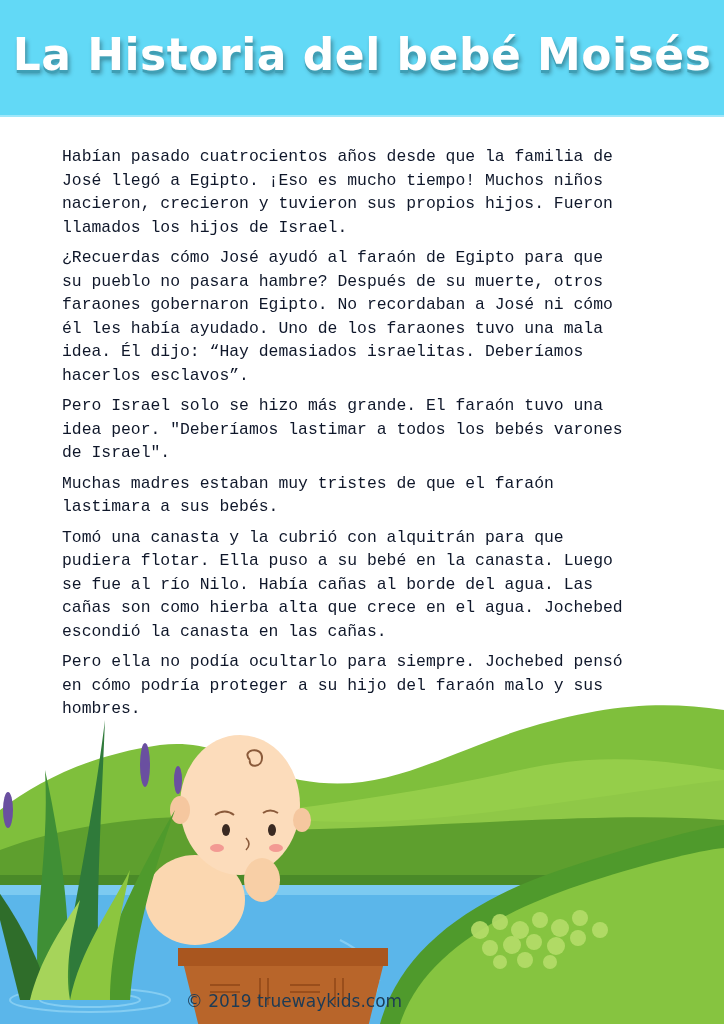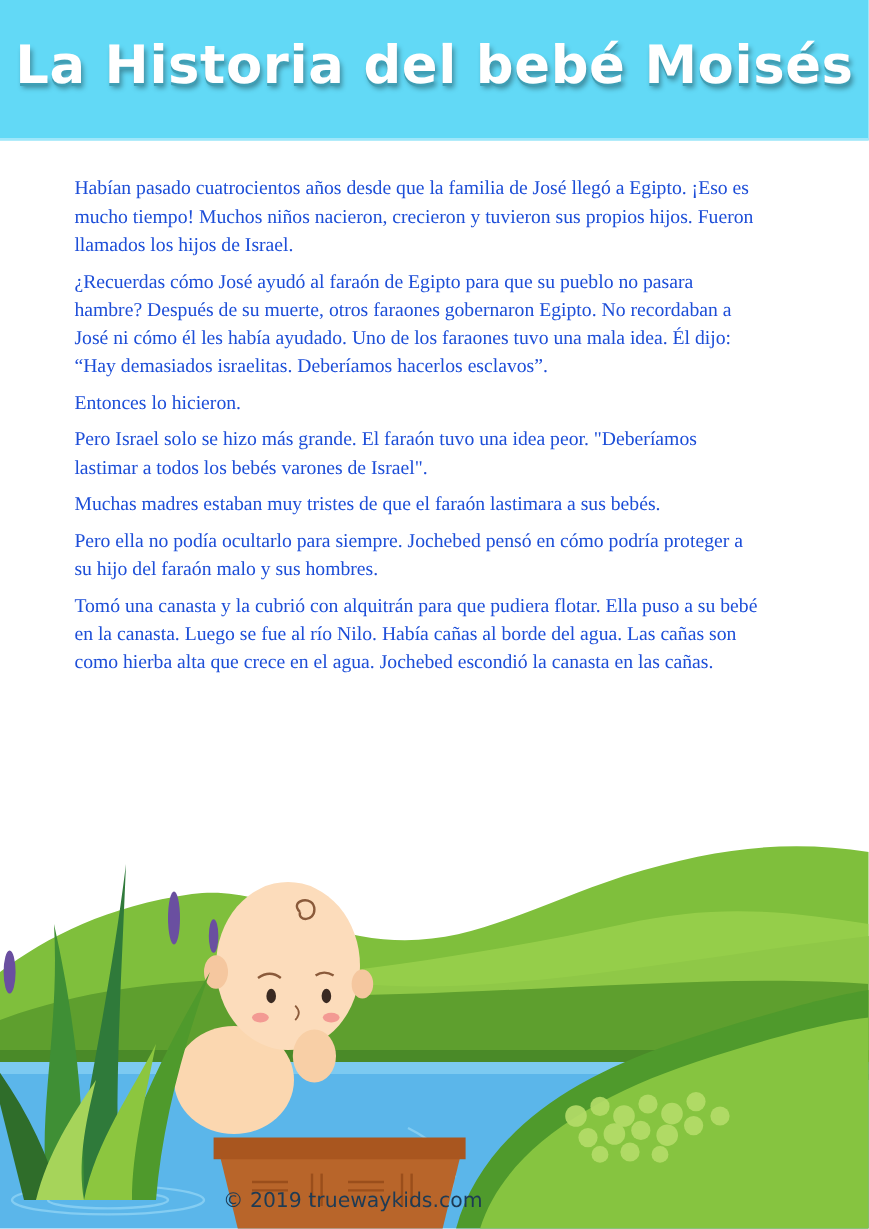--- a/index.html
+++ b/index.html
@@ -19,22 +19,22 @@
       font-weight: bold;
       font-size: 44px;
       letter-spacing: 0.5px;
       color: #ffffff;
       text-shadow: 0 3px 0 #3f9fb5, 2px 4px 4px rgba(0,0,0,0.35);
       white-space: nowrap;
       margin-top: -6px;
     }
     .story {
       position: absolute; left: 62px; top: 145px; width: 570px;
-      color: #1d4ed8;
-      font-family: Liberation Serif, serif;
+      color: #0f172a;
+      font-family: Liberation Mono, monospace;
       font-size: 16.4px;
       line-height: 23.5px;
     }
     .story p { margin: 0 0 7px 0; }
     .scene { position: absolute; left: 0; top: 700px; width: 724px; height: 324px; }
     .copyright {
       position: absolute; left: 0; width: 588px; top: 991px;
       text-align: center; color: #1d3b55;
       font-family: "DejaVu Sans", sans-serif; font-size: 17px;
     }
@@ -42,25 +42,24 @@
 </head>
 <body>
 
 <div class="header">
   <div class="title">La Historia del bebé Moisés</div>
 </div>
 
 <div class="story">
   <p>Habían pasado cuatrocientos años desde que la familia de José llegó a Egipto. ¡Eso es mucho tiempo! Muchos niños nacieron, crecieron y tuvieron sus propios hijos. Fueron llamados los hijos de Israel.</p>
   <p>¿Recuerdas cómo José ayudó al faraón de Egipto para que su pueblo no pasara hambre? Después de su muerte, otros faraones gobernaron Egipto. No recordaban a José ni cómo él les había ayudado. Uno de los faraones tuvo una mala idea. Él dijo: “Hay demasiados israelitas. Deberíamos hacerlos esclavos”.</p>
-  <p>Entonces lo hicieron.</p>
   <p>Pero Israel solo se hizo más grande. El faraón tuvo una idea peor. "Deberíamos lastimar a todos los bebés varones de Israel".</p>
   <p>Muchas madres estaban muy tristes de que el faraón lastimara a sus bebés.</p>
+  <p>Tomó una canasta y la cubrió con alquitrán para que pudiera flotar. Ella puso a su bebé en la canasta. Luego se fue al río Nilo. Había cañas al borde del agua. Las cañas son como hierba alta que crece en el agua. Jochebed escondió la canasta en las cañas.</p>
   <p>Pero ella no podía ocultarlo para siempre. Jochebed pensó en cómo podría proteger a su hijo del faraón malo y sus hombres.</p>
-  <p>Tomó una canasta y la cubrió con alquitrán para que pudiera flotar. Ella puso a su bebé en la canasta. Luego se fue al río Nilo. Había cañas al borde del agua. Las cañas son como hierba alta que crece en el agua. Jochebed escondió la canasta en las cañas.</p>
 </div>
 
 <svg class="scene" viewBox="0 0 724 324" width="724" height="324">
 
   <g>
     <path d="M0 110 C 40 80, 90 55, 160 45 C 220 38, 250 70, 300 80 C 380 95, 430 60, 520 30 C 600 5, 660 0, 724 10 L724 200 L0 200 Z" fill="#7fbf3c"></path>
     <path d="M0 150 C 80 120, 180 110, 300 120 C 420 130, 560 100, 724 80 L724 200 L0 200 Z" fill="#5e9f2e"></path>
     <path d="M240 115 C 330 105, 430 90, 520 70 C 600 52, 660 60, 724 70 L724 120 C 600 110, 420 130, 240 130 Z" fill="#9bd24e" opacity="0.8"></path>
     <rect x="0" y="175" width="724" height="12" fill="#4a8a28"></rect>
   </g>

